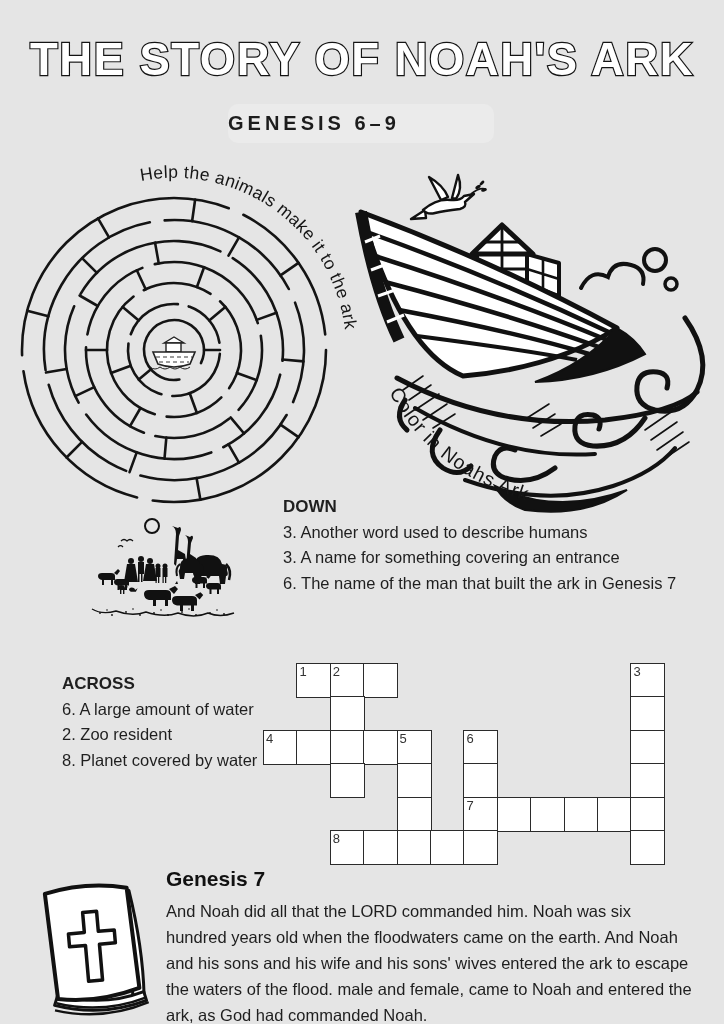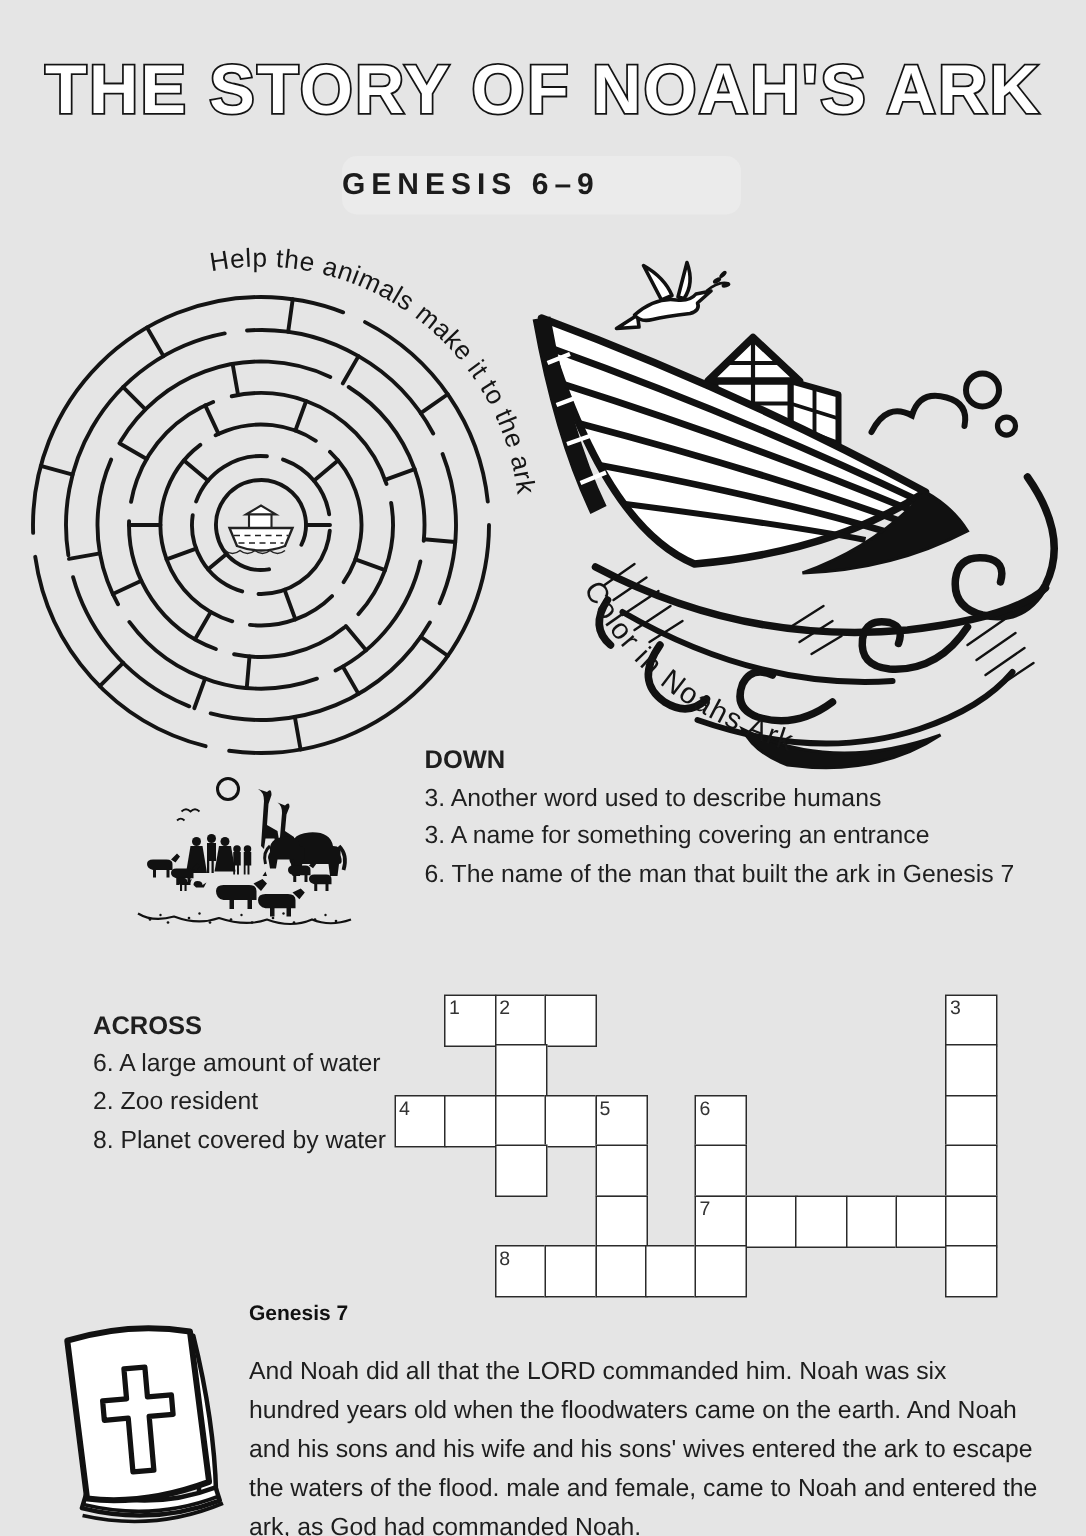--- a/index.html
+++ b/index.html
@@ -28,21 +28,21 @@
   .across-block{left:14px;top:671px;width:235px;margin-left:48px;}
 
   
   .crossword{left:263px;top:663px;width:404px;height:204px;}
   .cw-cell{position:absolute;width:35px;height:35px;box-sizing:border-box;
            border:1.6px solid #2b2b2b;background:#fff;}
   .cw-num{position:absolute;left:2px;top:0;font-size:13px;line-height:16px;color:#333;}
 
   
   .passage{left:166px;top:867px;width:528px;}
-  .passage-heading{font-size:14px;font-weight:bold;color:#111;margin:0 0 18px 0;}
+  .passage-heading{font-size:21px;font-weight:bold;color:#111;margin:0 0 7px 0;}
   .passage-body{font-size:16.5px;line-height:26px;color:#1e1e1e;}
 
   svg text{font-family:"Liberation Sans",sans-serif;}
 </style>
 </head>
 <body>
 
 <div class="page">
 
   <svg class="abs title-svg" viewBox="0 0 724 68">

